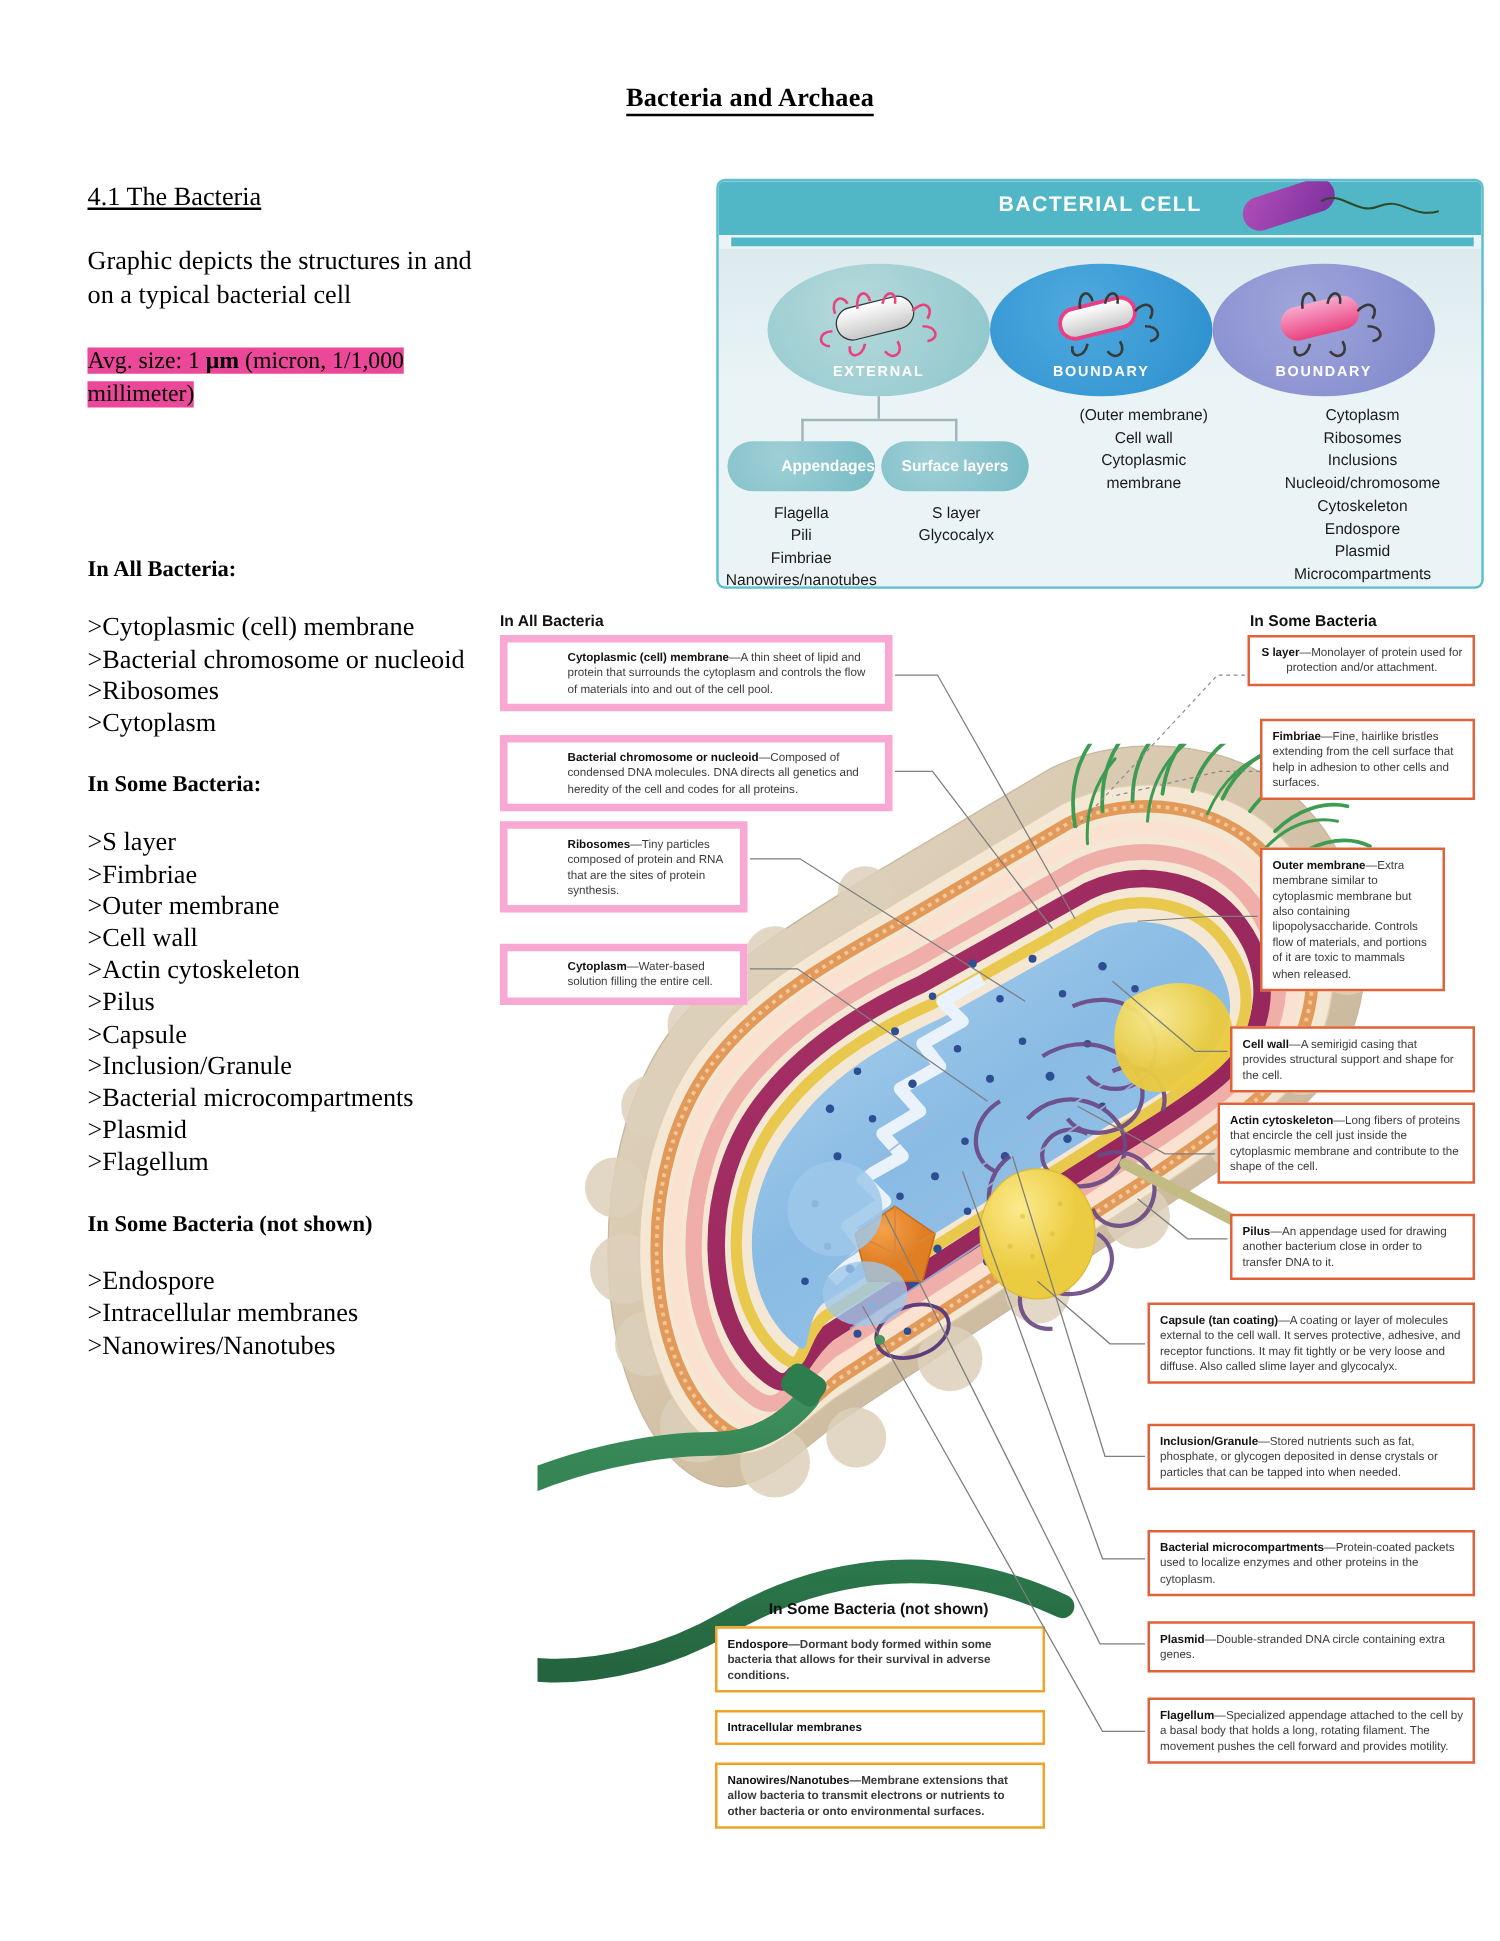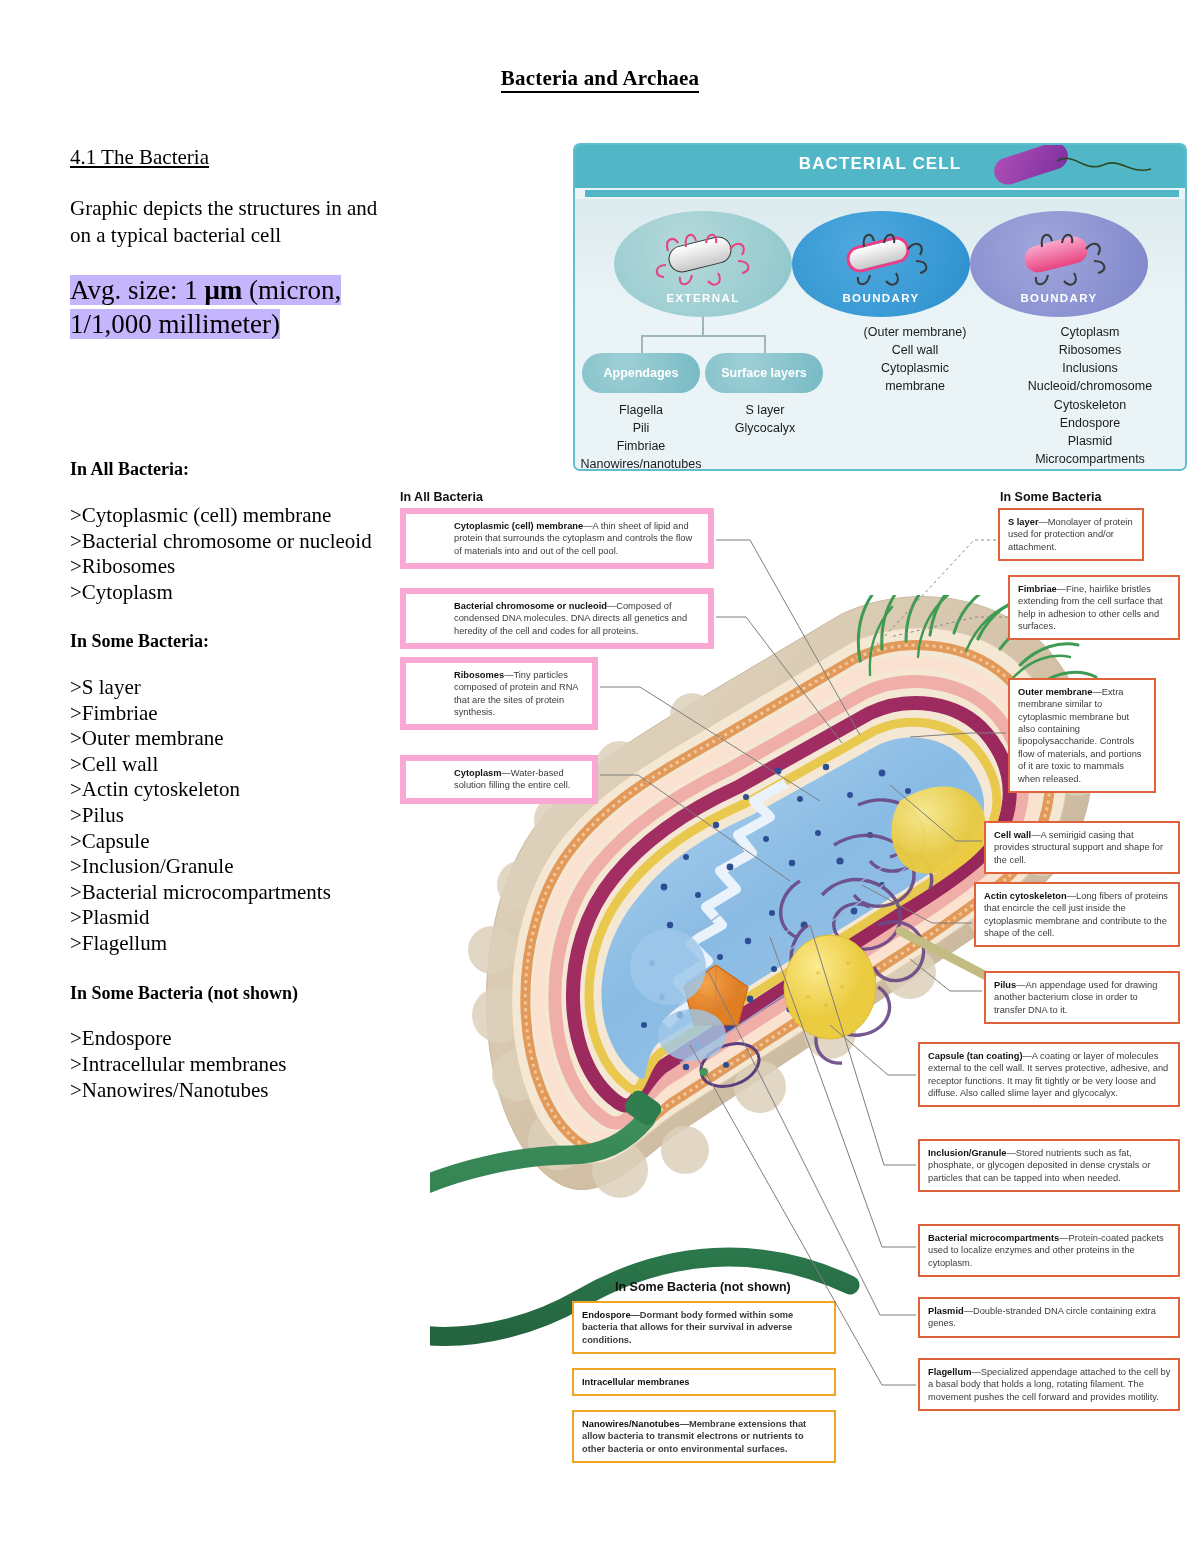--- a/index.html
+++ b/index.html
@@ -19,21 +19,21 @@
   }
   #page-title span { border-bottom:2px solid #000; padding-bottom:1px; }
 
   
   #left-col {
     position:absolute; left:70px; top:145px; width:330px;
     font-size:21px; line-height:1.16; color:#000;
   }
   .sec-head { text-decoration:underline; margin-bottom:26px; }
   .para { margin-bottom:26px; line-height:1.25; }
-  .hl { background:#c4b5fd; display:inline; font-size:27px; }
+  .hl { background:#ec4899; display:inline; font-size:19px; }
   .hl b { font-weight:bold; }
   .bold-head { font-weight:bold; margin:0 0 14px 0; font-size:18px; line-height:1.2;}
   .list { margin:0 13px 26px 0; line-height:1.22; }
 
   
   #flow-panel {
     position:absolute; left:573px; top:143px; width:614px; height:328px;
     border:2px solid #5FBECD; border-radius:7px;
     background:#EAF4F6; overflow:hidden;
     font-family:"Liberation Sans", sans-serif;
@@ -211,21 +211,21 @@
       </g>
     </svg>
     <div class="venn-label">BOUNDARY</div>
   </div>
 
   <div class="connector" style="left:127px; top:172px; width:1.5px; height:18px;"></div>
   <div class="connector" style="left:66px; top:190px; width:124px; height:1.5px;"></div>
   <div class="connector" style="left:66px; top:190px; width:1.5px; height:18px;"></div>
   <div class="connector" style="left:189px; top:190px; width:1.5px; height:18px;"></div>
 
-  <div class="pill" style="left:7px; top:208px;">
+  <div class="pill" style="left:7px; top:208px;justify-content:flex-end;">
     <span>Appendages</span>
   </div>
   <div class="pill" style="left:130px; top:208px;">
     <span>Surface layers</span>
   </div>
 
   <div class="flow-list" style="left:0px; top:256px; width:132px;">
     <div>Flagella</div>
     <div>Pili</div>
     <div>Fimbriae</div>
@@ -481,21 +481,21 @@
   <div class="callout c-red" style="left:10px; top:103px; width:314px;">
     <b>Bacterial chromosome or nucleoid</b><span>—Composed of condensed DNA molecules. DNA directs all genetics and heredity of the cell and codes for all proteins.</span>
   </div>
   <div class="callout c-red" style="left:10px; top:172px; width:198px;">
     <b>Ribosomes</b><span>—Tiny particles composed of protein and RNA that are the sites of protein synthesis.</span>
   </div>
   <div class="callout c-red" style="left:10px; top:270px; width:198px;">
     <b>Cytoplasm</b><span>—Water-based solution filling the entire cell.</span>
   </div>
 
-  <div class="callout c-org" style="left:608px; top:23px; width:146px;">
+  <div class="callout c-org" style="left:608px; top:23px; width:182px;text-align:center;">
     <b>S layer</b><span>—Monolayer of protein used for protection and/or attachment.</span>
   </div>
   <div class="callout c-org" style="left:618px; top:90px; width:172px;">
     <b>Fimbriae</b><span>—Fine, hairlike bristles extending from the cell surface that help in adhesion to other cells and surfaces.</span>
   </div>
   <div class="callout c-org" style="left:618px; top:193px; width:148px;">
     <b>Outer membrane</b><span>—Extra membrane similar to cytoplasmic membrane but also containing lipopolysaccharide. Controls flow of materials, and portions of it are toxic to mammals when released.</span>
   </div>
   <div class="callout c-org" style="left:594px; top:336px; width:196px;">
     <b>Cell wall</b><span>—A semirigid casing that provides structural support and shape for the cell.</span>

